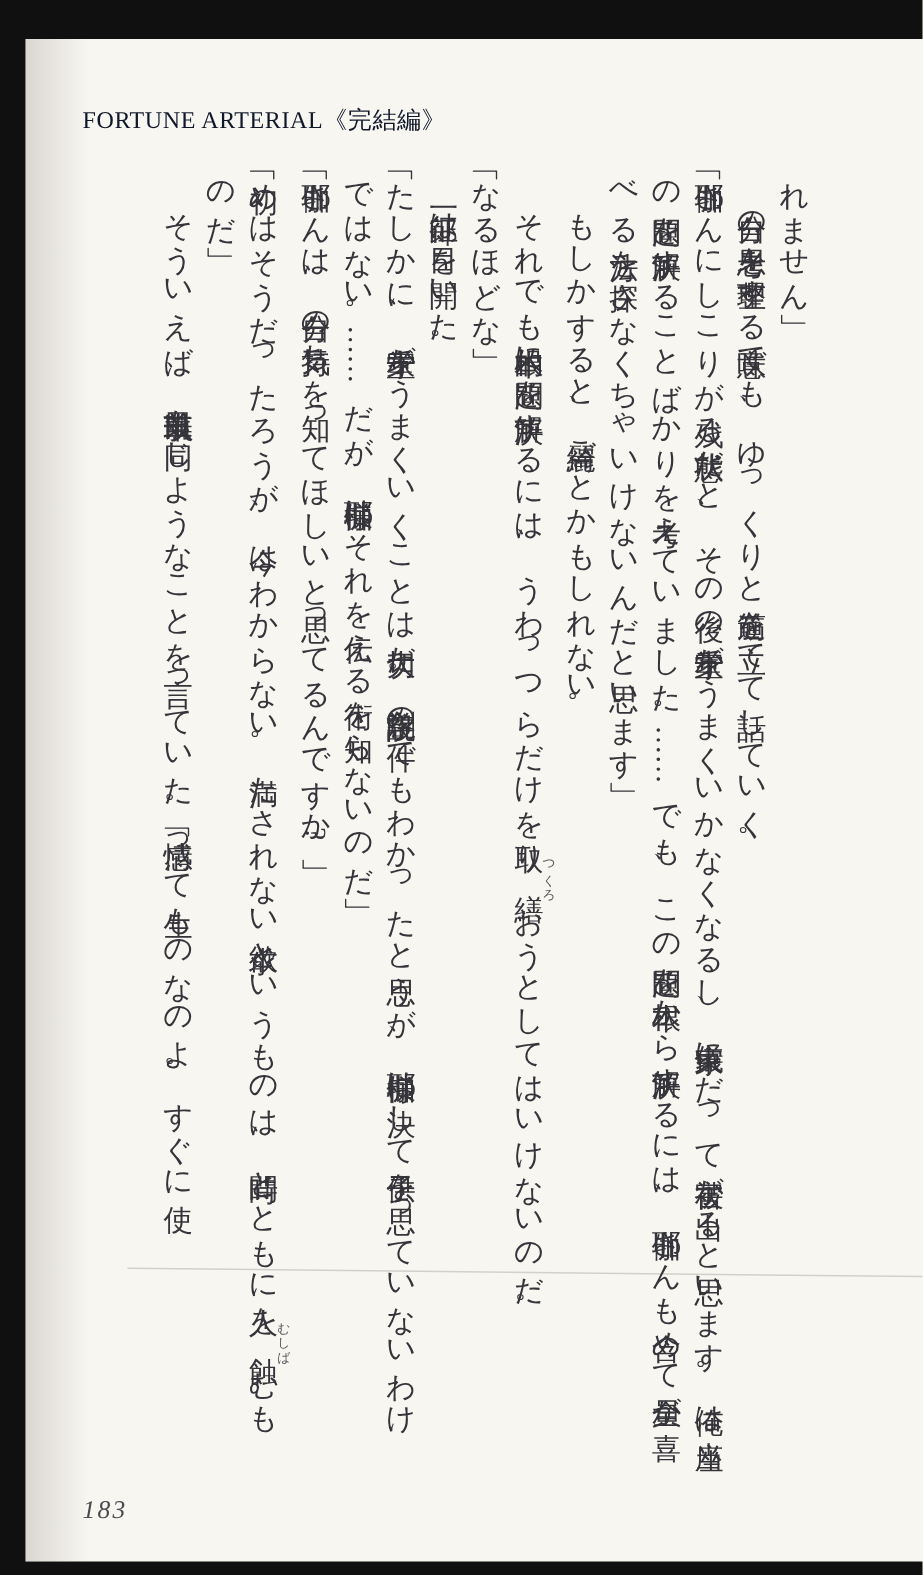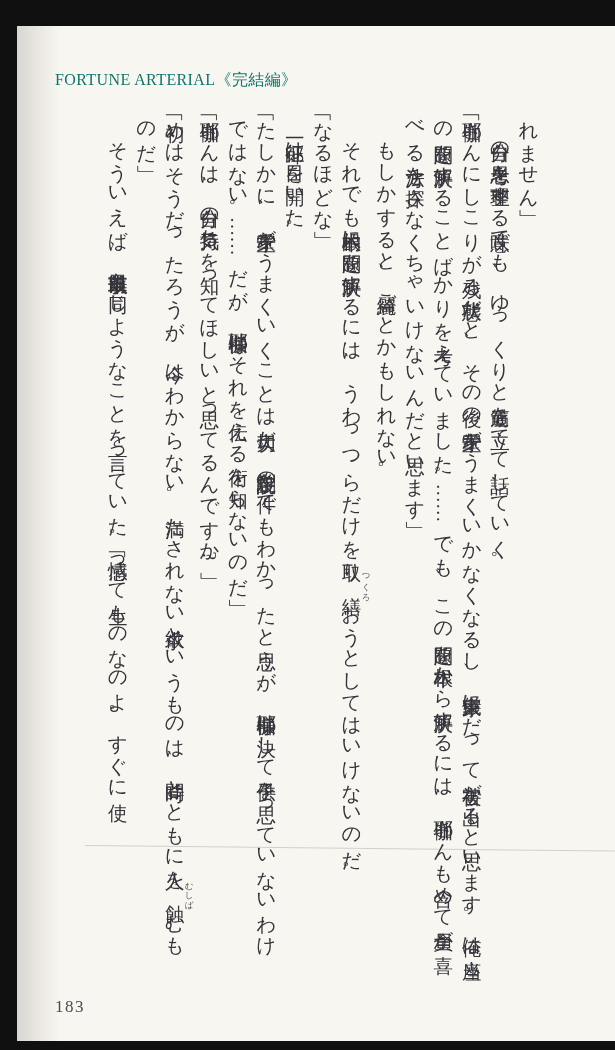--- a/index.html
+++ b/index.html
@@ -35,21 +35,21 @@
   .gutter-shadow {
     position: absolute;
     top: 26px; left: 17px;
     width: 42px; height: 1015px;
     background: linear-gradient(to right, rgba(110,105,95,0.22), rgba(110,105,95,0));
   }
   .running-header {
     position: absolute;
     top: 70px; left: 55px;
     font-size: 16px;
-    color: #0f766e;
+    color: #0f172a;
     letter-spacing: 0.4px;
     white-space: nowrap;
   }
   .text-block {
     position: absolute;
     top: 108px;
     right: 73px;
     height: 845px;
     writing-mode: vertical-rl;
     text-orientation: mixed;
@@ -76,20 +76,21 @@
     top: 845px; left: 85px;
     width: 530px; height: 1px;
     background: rgba(150,148,140,0.38);
     transform: rotate(0.6deg);
     transform-origin: left center;
   }
   .page-number {
     position: absolute;
     top: 997px; left: 55px;
     font-size: 17px;
+    font-style: italic;
     color: #4a4a4e;
     letter-spacing: 1.5px;
   }
 </style>
 </head>
 <body>
 
 <div>
   <div class="bar-top"></div>
   <div class="bar-left"></div>

